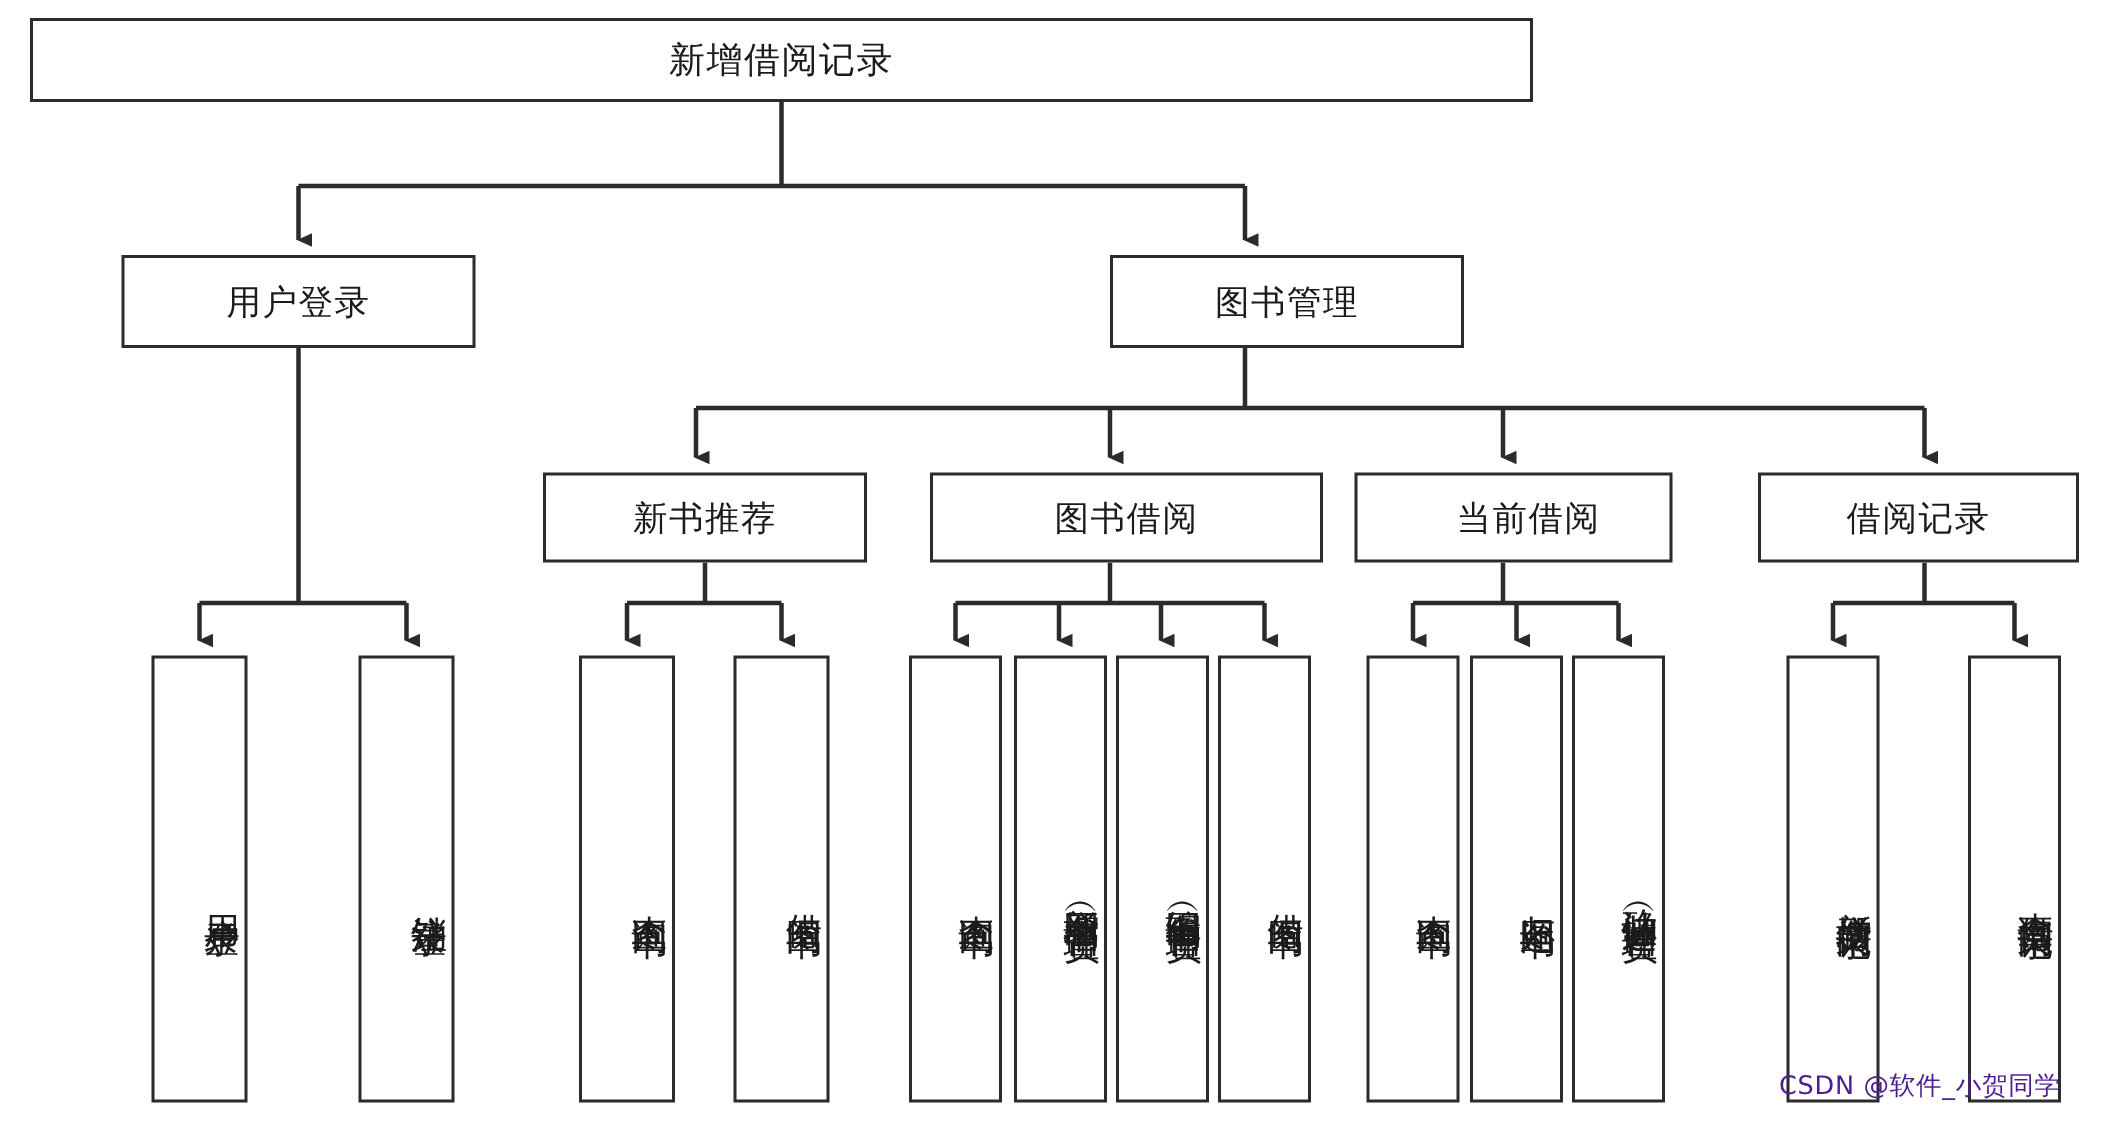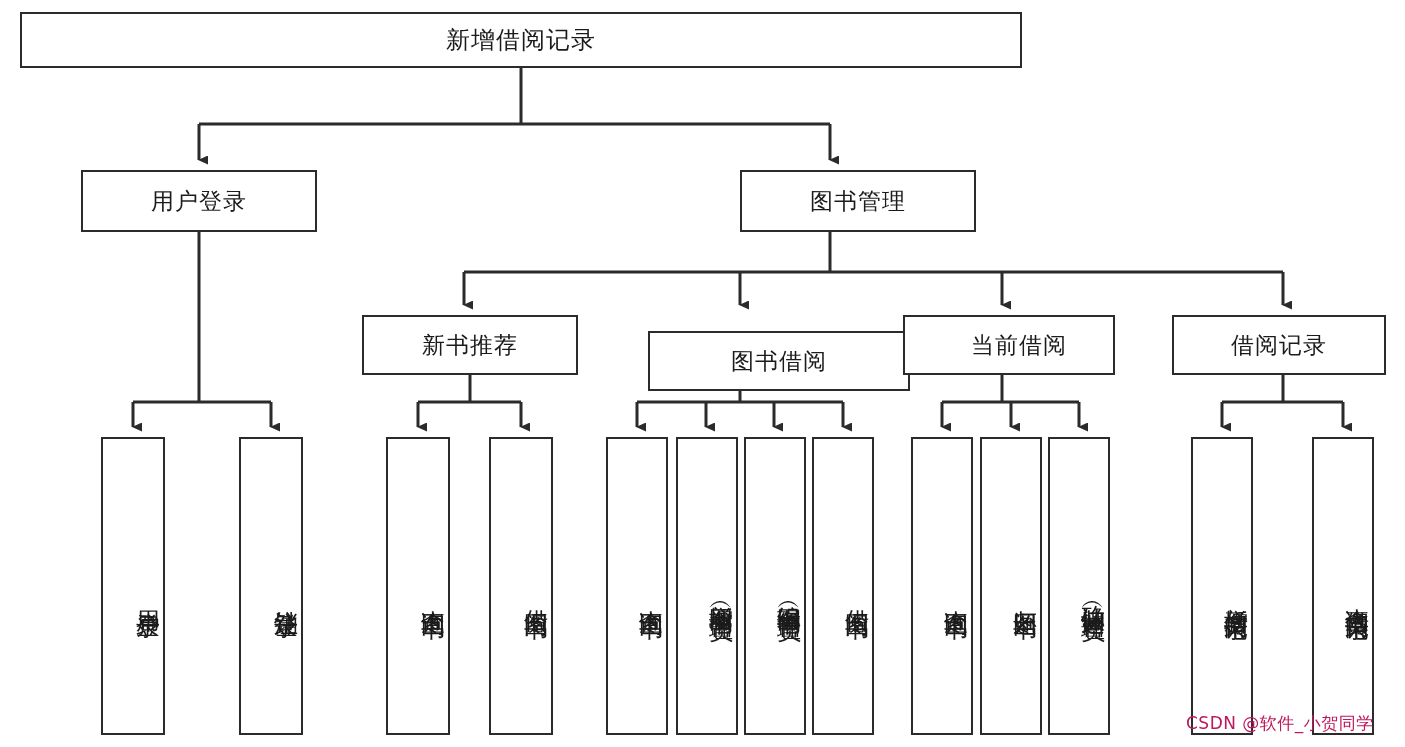--- a/index.html
+++ b/index.html
@@ -35,21 +35,21 @@
   }
   .node.vert .vtext{
     writing-mode:vertical-rl;
     text-orientation:upright;
     display:block;
   }
   .watermark{
     position:absolute;
     left:1186px;top:712px;
     font-size:17px;
-    color:#be185d;
+    color:#4c1d95;
     white-space:nowrap;
     letter-spacing:0.5px;
     pointer-events:none;
   }
   svg.edges{position:absolute;left:0;top:0;width:1405px;height:747px;pointer-events:none;}
 </style>
 </head>
 <body>
 
 <div id="diagram">
@@ -111,21 +111,21 @@
   <div class="node horiz" style="left:81px;top:170px;width:236px;height:62px;">
     <span>用户登录</span>
   </div>
   <div class="node horiz" style="left:712px;top:170px;width:236px;height:62px;margin-left:28px;">
     <span>图书管理</span>
   </div>
 
   <div class="node horiz" style="left:362px;top:315px;width:216px;height:60px;">
     <span>新书推荐</span>
   </div>
-  <div class="node horiz" style="left:648px;top:315px;width:262px;height:60px;margin-top:16px;">
+  <div class="node horiz" style="left:620px;top:315px;width:262px;height:60px;">
     <span>图书借阅</span>
   </div>
   <div class="node horiz" style="left:903px;top:315px;width:212px;height:60px;padding-left:20px;">
     <span>当前借阅</span>
   </div>
   <div class="node horiz" style="left:1172px;top:315px;width:214px;height:60px;">
     <span>借阅记录</span>
   </div>
 
   <div class="node vert" style="left:101px;top:437px;width:64px;height:298px;">

